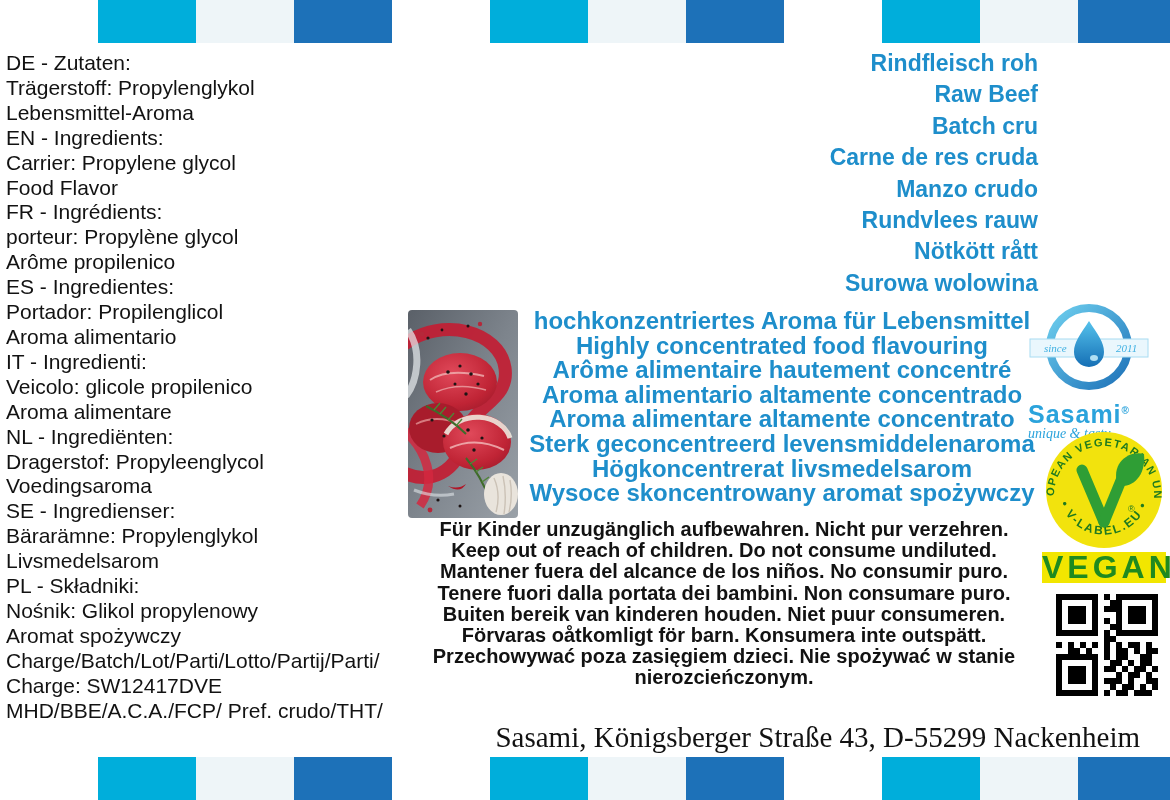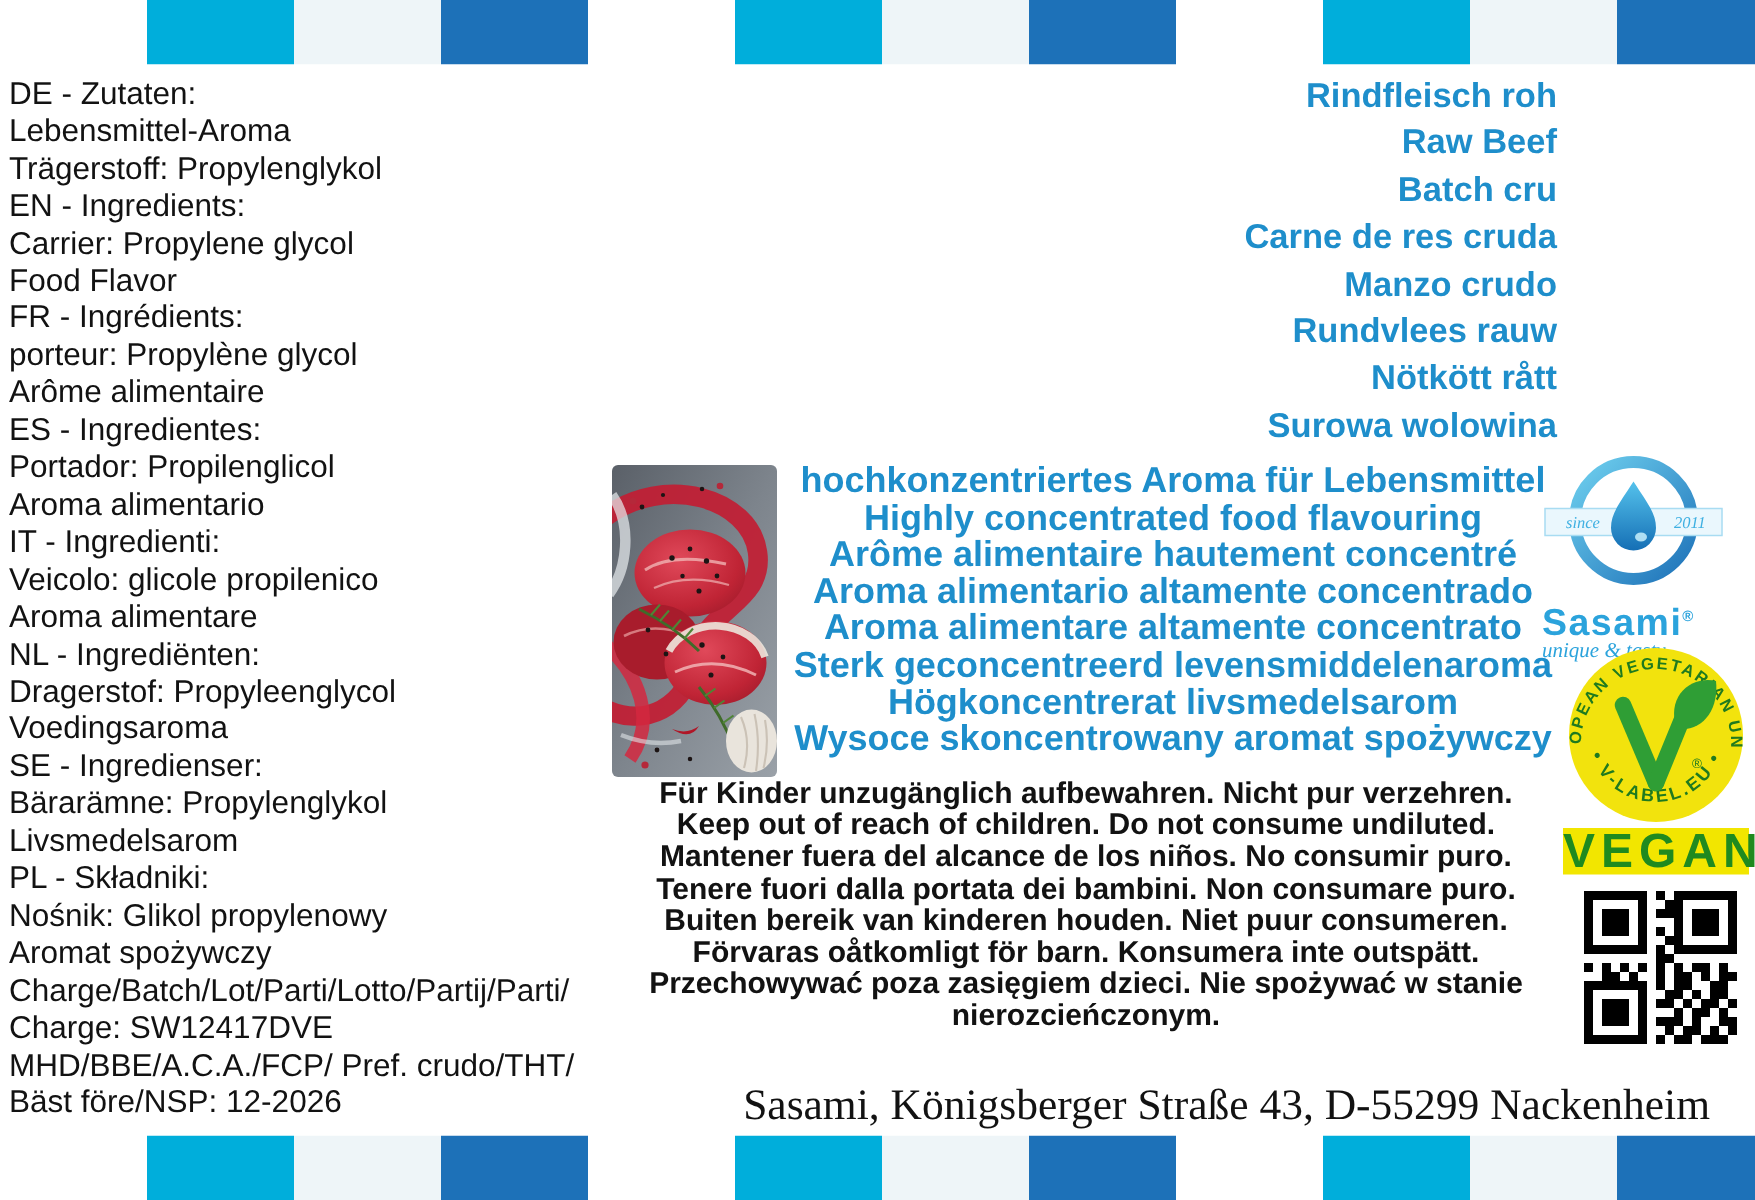--- a/index.html
+++ b/index.html
@@ -83,47 +83,46 @@
       <div class="stripe" style="background: rgb(238, 245, 248);"></div>
       <div class="stripe" style="background: rgb(29, 113, 184);"></div>
       <div class="stripe" style="background: rgb(255, 255, 255);"></div>
       <div class="stripe" style="background: rgb(0, 174, 219);"></div>
       <div class="stripe" style="background: rgb(238, 245, 248);"></div>
       <div class="stripe" style="background: rgb(29, 113, 184);"></div>
     </div>
 
   <div class="ingredients">
       <div>DE - Zutaten:</div>
+      <div>Trägerstoff: Propylenglykol</div>
       <div>Lebensmittel-Aroma</div>
-      <div>Trägerstoff: Propylenglykol</div>
       <div>EN - Ingredients:</div>
       <div>Carrier: Propylene glycol</div>
       <div>Food Flavor</div>
       <div>FR - Ingrédients:</div>
       <div>porteur: Propylène glycol</div>
-      <div>Arôme alimentaire</div>
+      <div>Arôme propilenico</div>
       <div>ES - Ingredientes:</div>
       <div>Portador: Propilenglicol</div>
       <div>Aroma alimentario</div>
       <div>IT - Ingredienti:</div>
       <div>Veicolo: glicole propilenico</div>
       <div>Aroma alimentare</div>
       <div>NL - Ingrediënten:</div>
       <div>Dragerstof: Propyleenglycol</div>
       <div>Voedingsaroma</div>
       <div>SE - Ingredienser:</div>
       <div>Bärarämne: Propylenglykol</div>
       <div>Livsmedelsarom</div>
       <div>PL - Składniki:</div>
       <div>Nośnik: Glikol propylenowy</div>
       <div>Aromat spożywczy</div>
       <div>Charge/Batch/Lot/Parti/Lotto/Partij/Parti/</div>
       <div>Charge: SW12417DVE</div>
       <div>MHD/BBE/A.C.A./FCP/ Pref. crudo/THT/</div>
-      <div>Bäst före/NSP: 12-2026</div>
     </div>
 
   <div class="names">
       <div>Rindfleisch roh</div>
       <div>Raw Beef</div>
       <div>Batch cru</div>
       <div>Carne de res cruda</div>
       <div>Manzo crudo</div>
       <div>Rundvlees rauw</div>
       <div>Nötkött rått</div>

